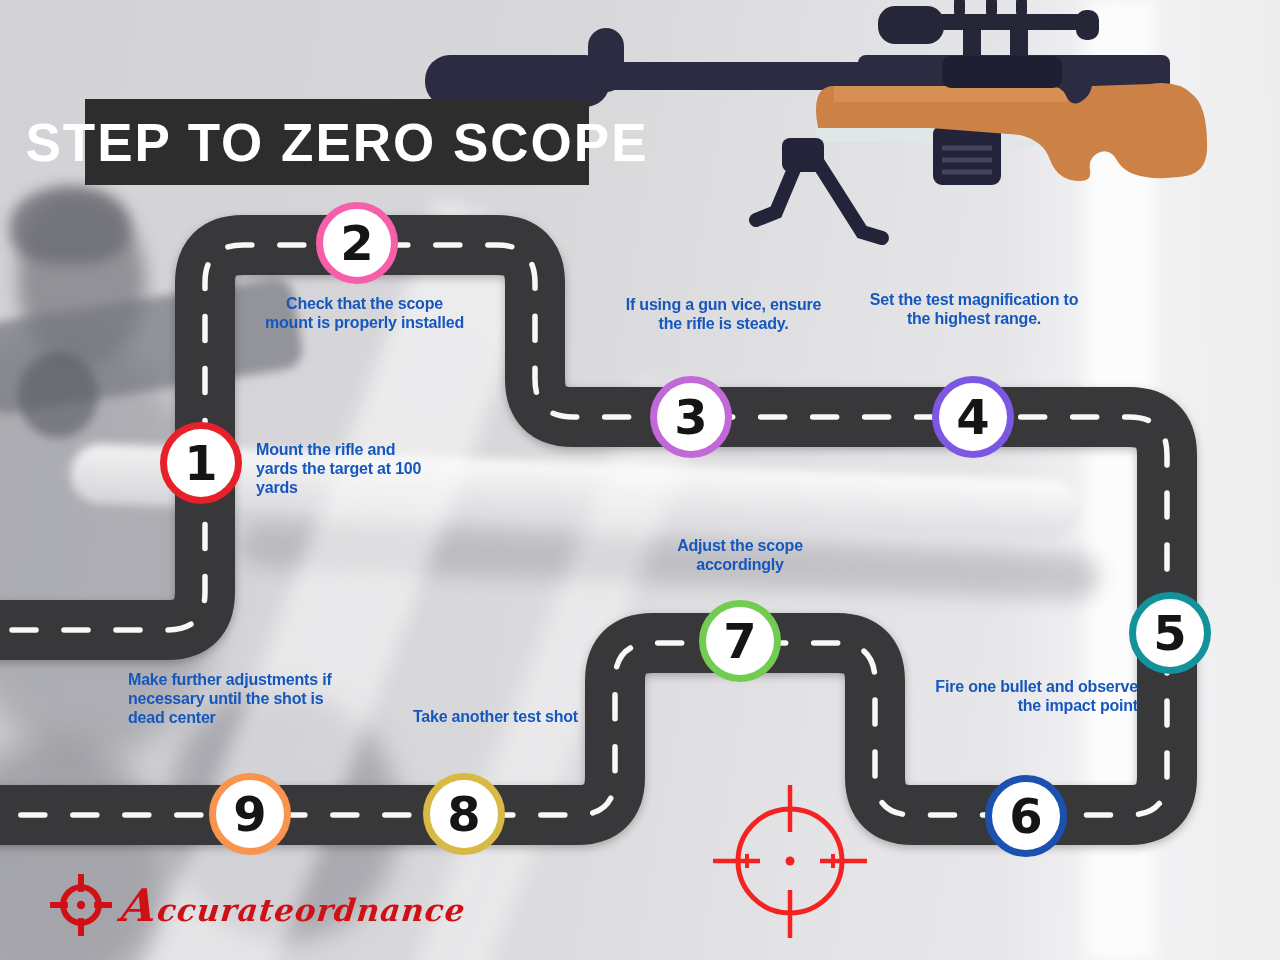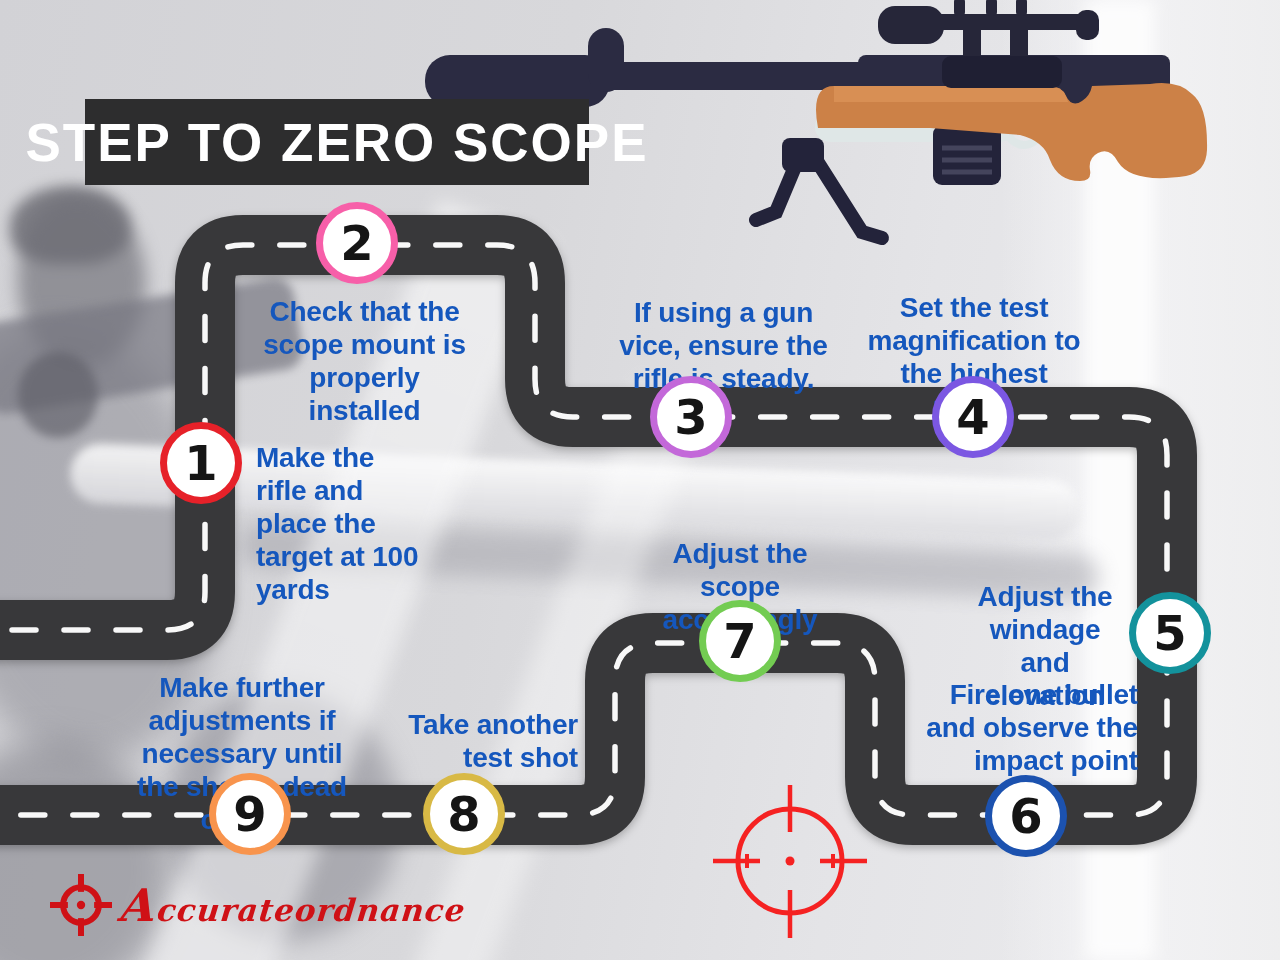--- a/index.html
+++ b/index.html
@@ -38,32 +38,32 @@
     background:#ffffff;display:flex;align-items:center;justify-content:center;
     color:#151515;font-weight:bold;font-size:48px;font-family:"DejaVu Sans",sans-serif;
     line-height:1;z-index:5;
   }
   .c1{left:160px;top:422px;} .c2{left:316px;top:202px;} .c3{left:650px;top:376px;}
   .c4{left:932px;top:376px;} .c5{left:1129px;top:592px;} .c6{left:985px;top:775px;}
   .c7{left:699px;top:600px;} .c8{left:423px;top:773px;} .c9{left:209px;top:773px;}
 
   
   .step-label{
-    position:absolute;color:#1557bd;font-weight:bold;font-size:28px;line-height:1.18;
+    position:absolute;color:#1557bd;font-weight:bold;font-size:16px;line-height:1.18;
     z-index:4;letter-spacing:-0.2px;
   }
   .t1{left:256px;top:441px;width:175px;text-align:left;}
   .t2{left:262px;top:295px;width:205px;text-align:center;}
   .t3{left:585px;top:296px;width:215px;text-align:center;margin-left:31px;}
   .t4{left:865px;top:291px;width:218px;text-align:center;}
   .t5{left:965px;top:580px;width:160px;text-align:center;}
   .t6{left:913px;top:678px;width:225px;text-align:right;}
   .t7{left:640px;top:537px;width:200px;text-align:center;}
   .t8{left:368px;top:708px;width:210px;text-align:right;}
-  .t9{left:128px;top:671px;width:228px;text-align:center;}
+  .t9{left:128px;top:671px;width:228px;}
 
   
   .brand{left:50px;top:874px;display:flex;align-items:center;z-index:6;}
   .brand-name{
     font-family:"DejaVu Serif",serif;font-style:italic;font-weight:bold;
     color:#cf1116;font-size:31px;margin-left:10px;letter-spacing:1px;transform:skewX(-6deg);
   }
   .brand-name::first-letter{font-size:1.45em;}
   svg{display:block;}
 </style>
@@ -158,25 +158,24 @@
   <div class="step-circle c7" style="border-color: rgb(115, 204, 82);">
       <span>7</span>
     </div>
   <div class="step-circle c8" style="border-color: rgb(216, 185, 69);">
       <span>8</span>
     </div>
   <div class="step-circle c9" style="border-color: rgb(248, 148, 77);">
       <span>9</span>
     </div>
 
-  <div class="step-label t1">Make the rifle and place the target at 100 yards</div>
+  <div class="step-label t1">Mount the rifle and yards the target at 100 yards</div>
   <div class="step-label t2">Check that the scope mount is properly installed</div>
   <div class="step-label t3">If using a gun vice, ensure the rifle is steady.</div>
   <div class="step-label t4">Set the test magnification to the highest range.</div>
-  <div class="step-label t5">Adjust the windage and elevation</div>
   <div class="step-label t6">Fire one bullet and observe the impact point</div>
   <div class="step-label t7">Adjust the scope accordingly</div>
   <div class="step-label t8">Take another test shot</div>
   <div class="step-label t9">Make further adjustments if necessary until the shot is dead center</div>
 
   <svg class="abs" width="180" height="180" viewBox="0 0 180 180" style="left:700px;top:775px;z-index:3;">
     <g stroke="#f52222" fill="none" stroke-width="5">
       <circle cx="90" cy="86" r="52"></circle>
       <line x1="90" y1="10" x2="90" y2="57" stroke-width="4.5"></line>
       <line x1="90" y1="115" x2="90" y2="163" stroke-width="4.5"></line>

